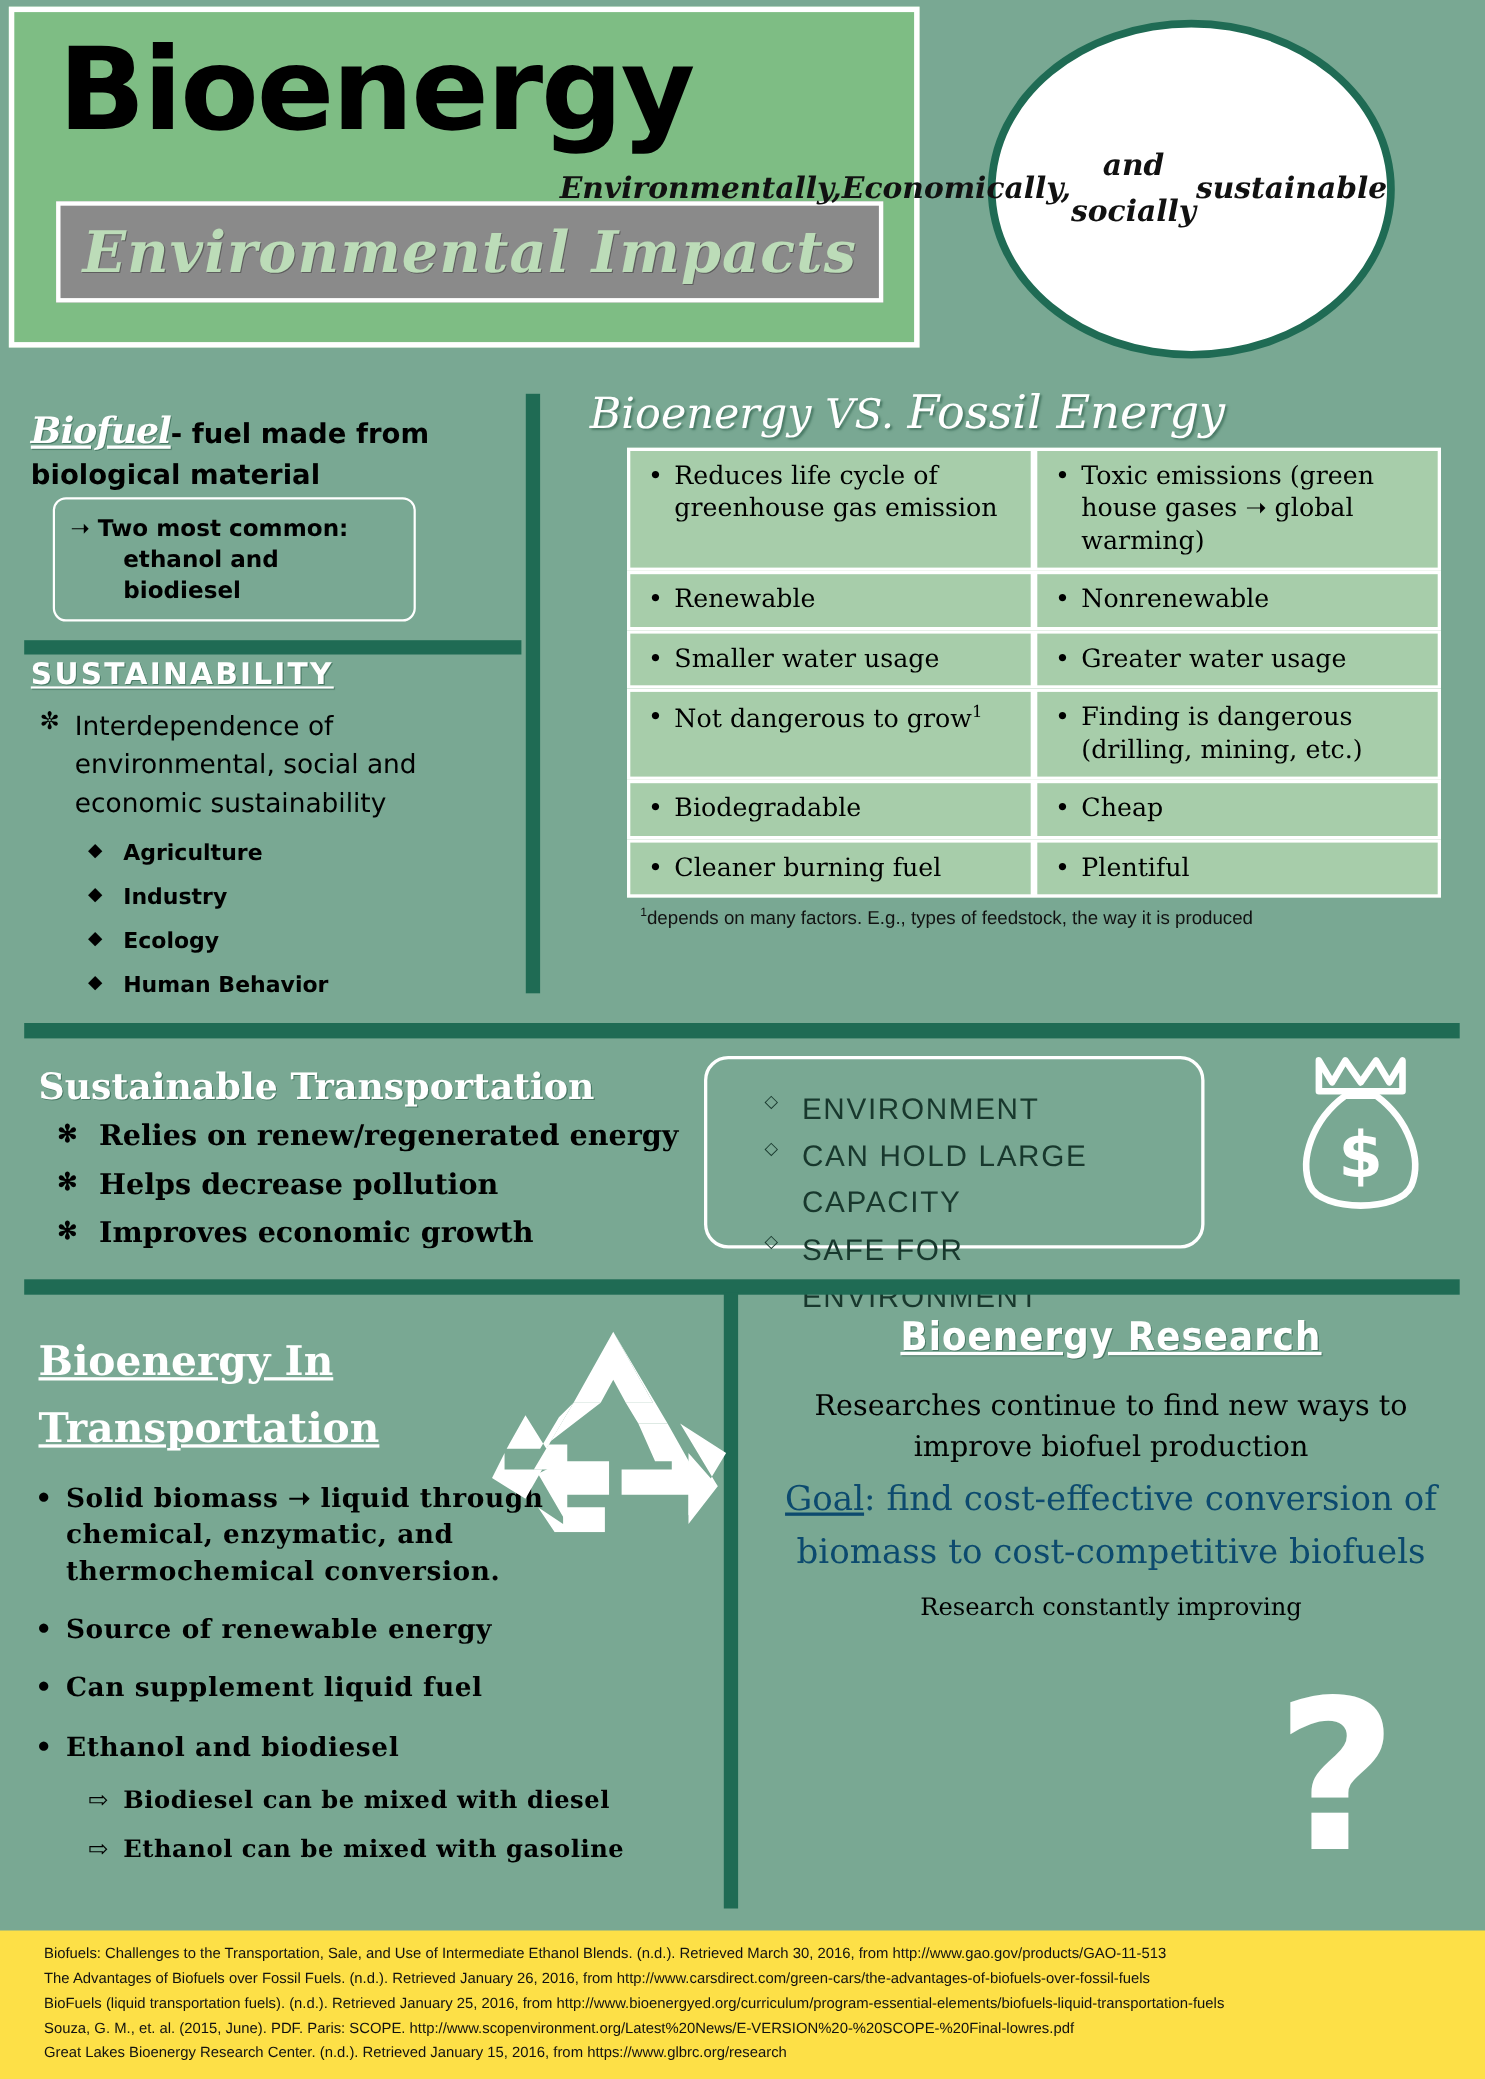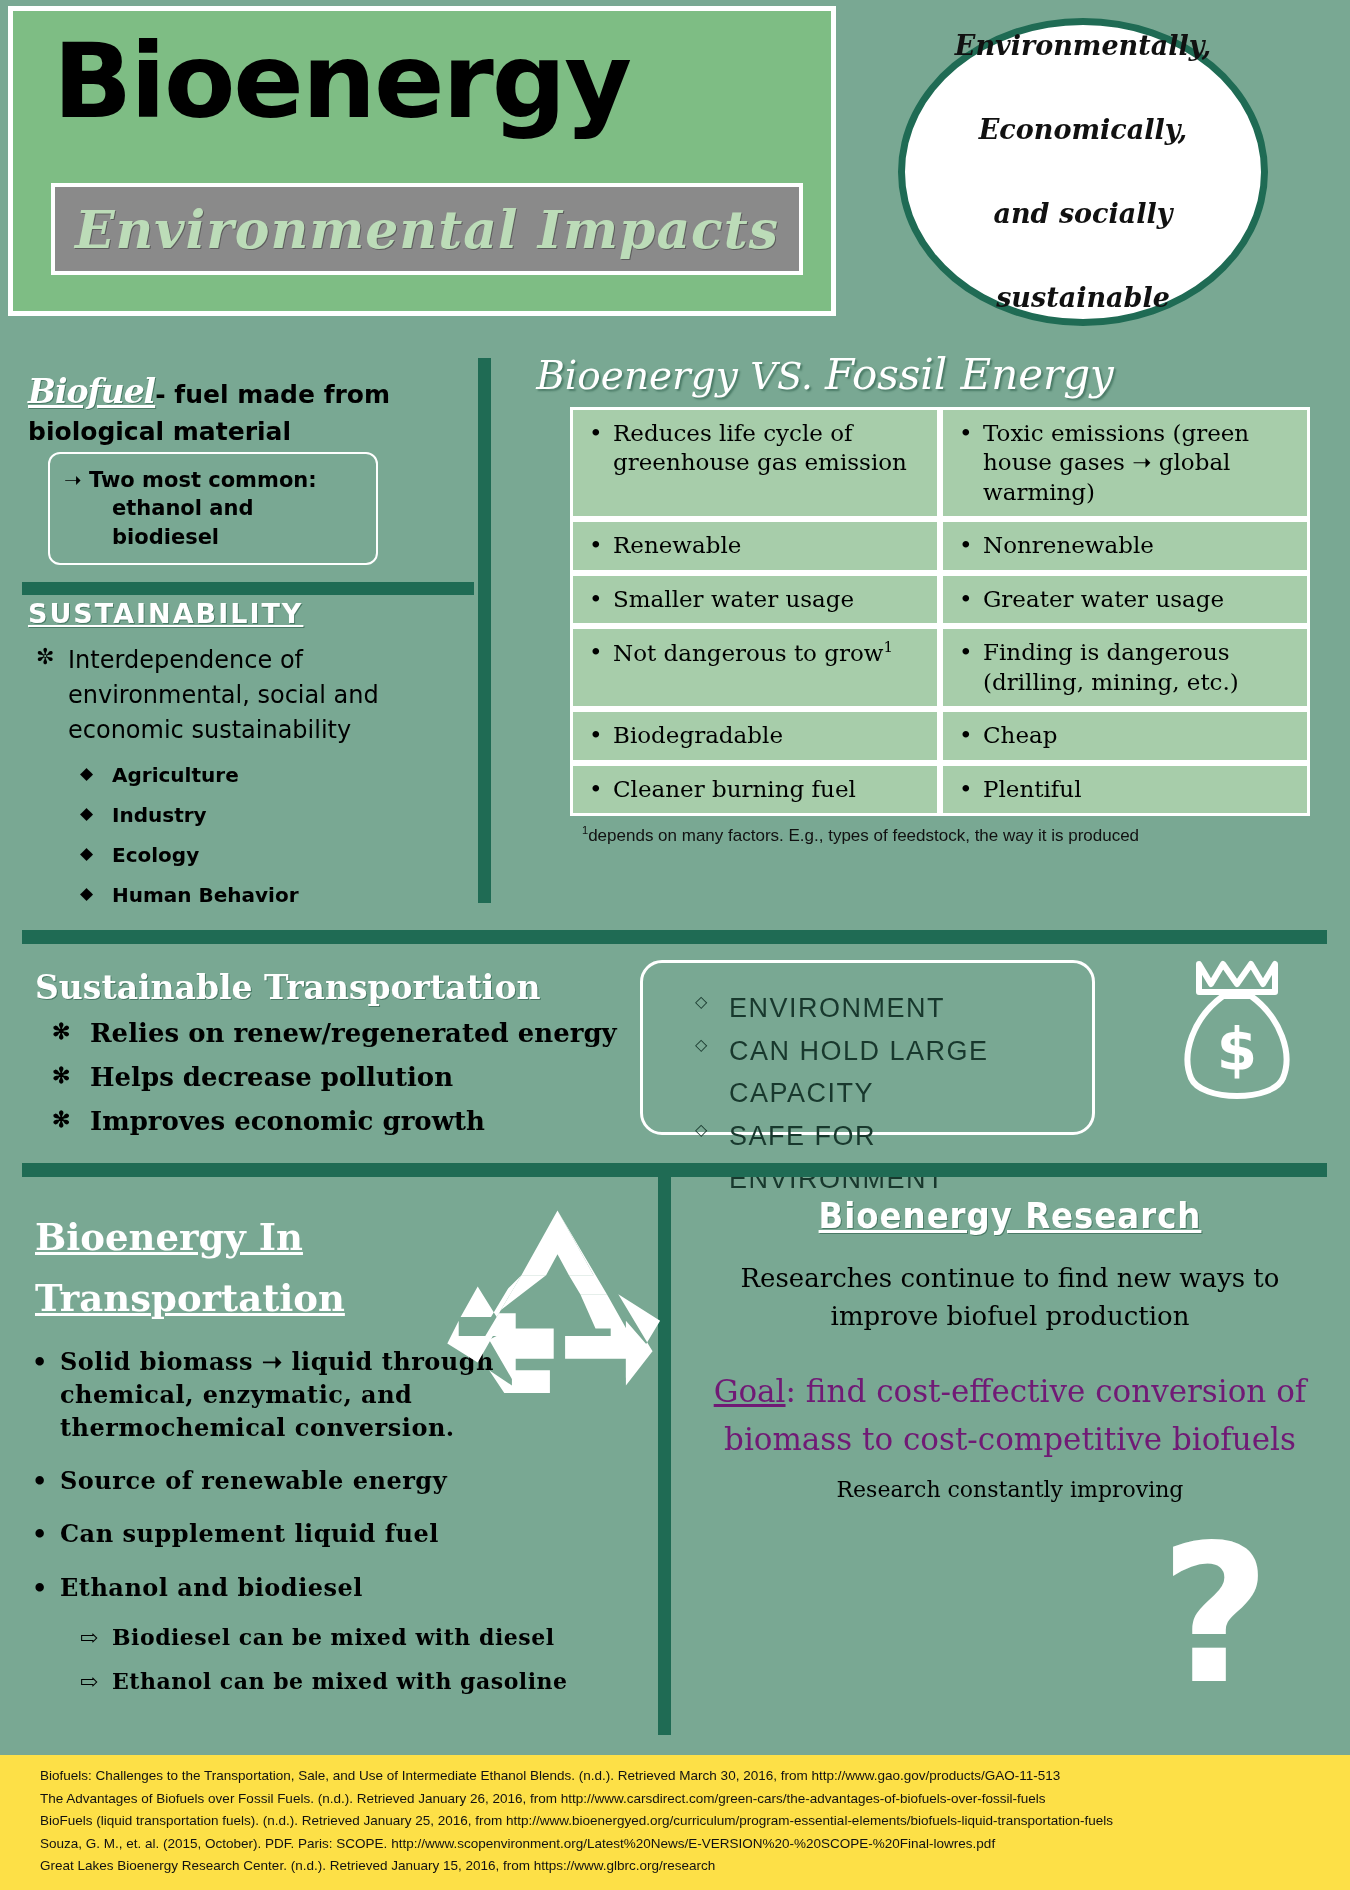--- a/index.html
+++ b/index.html
@@ -29,22 +29,22 @@
     display:flex;align-items:center;justify-content:center;
   }
   .subtitle-text{
     font-family:"DejaVu Serif",serif;font-style:italic;font-weight:bold;
     font-size:52px;color:#bcdcb8;letter-spacing:1px;
     text-shadow:1px 1px 0 #5e5e5e;
   }
   .tagline-circle{
     position:absolute;left:898px;top:18px;width:370px;height:308px;
     border-radius:50%;background:#ffffff;border:7px solid #1f6b54;
-    box-sizing:border-box;display:flex;flex-direction:column;
-    align-items:center;justify-content:space-between;
+    box-sizing:border-box;display:flex;flex-direction:row;
+    align-items:center;justify-content:flex-end;
   }
   .tagline-line{
     font-family:"DejaVu Serif",serif;font-style:italic;font-weight:bold;
     font-size:27px;color:#111;line-height:1.55;text-align:center;
   }
 
   
   .band1{position:absolute;left:0;top:330px;width:1229px;height:600px;}
   .vsep{position:absolute;background:#1f6b54;}
 
@@ -162,22 +162,22 @@
   .research-title{
     font-family:"DejaVu Sans",sans-serif;font-weight:bold;font-size:36px;
     color:#ffffff;letter-spacing:1px;text-decoration:underline;
     text-shadow:1px 1px 0 #4a7a66;font-stretch:condensed;
   }
   .research-p{
     font-family:"DejaVu Serif",serif;font-size:26px;color:#000;
     line-height:1.45;margin-top:24px;
   }
   .research-goal{
-    font-family:"DejaVu Serif",serif;font-size:31px;color:#701a75;
-    line-height:1.55;margin-top:32px;
+    font-family:"DejaVu Serif",serif;font-size:31px;color:#0c4a6e;
+    line-height:1.55;margin-top:4px;
   }
   .research-goal u{text-decoration:underline;}
   .research-note{
     font-family:"DejaVu Serif",serif;font-size:22px;color:#000;margin-top:14px;
   }
   .qmark{
     position:absolute;left:1160px;top:365px;
     font-family:"DejaVu Sans",sans-serif;font-weight:bold;font-size:190px;
     color:#ffffff;line-height:0.8;
   }
@@ -343,18 +343,18 @@
     </div>
 
     <div class="qmark">?</div>
   </div>
 
   <div class="footer">
     <div id="refs" style="padding-top:14px;">
         <div class="ref">Biofuels: Challenges to the Transportation, Sale, and Use of Intermediate Ethanol Blends. (n.d.). Retrieved March 30, 2016, from http://www.gao.gov/products/GAO-11-513</div>
         <div class="ref">The Advantages of Biofuels over Fossil Fuels. (n.d.). Retrieved January 26, 2016, from http://www.carsdirect.com/green-cars/the-advantages-of-biofuels-over-fossil-fuels</div>
         <div class="ref">BioFuels (liquid transportation fuels). (n.d.). Retrieved January 25, 2016, from http://www.bioenergyed.org/curriculum/program-essential-elements/biofuels-liquid-transportation-fuels</div>
-        <div class="ref">Souza, G. M., et. al. (2015, October). PDF. Paris: SCOPE. http://www.scopenvironment.org/Latest%20News/E-VERSION%20-%20SCOPE-%20Final-lowres.pdf</div>
+        <div class="ref">Souza, G. M., et. al. (2015, June). PDF. Paris: SCOPE. http://www.scopenvironment.org/Latest%20News/E-VERSION%20-%20SCOPE-%20Final-lowres.pdf</div>
         <div class="ref">Great Lakes Bioenergy Research Center. (n.d.). Retrieved January 15, 2016, from https://www.glbrc.org/research</div>
       </div>
   </div>
 
 </div>
 
 </body></html>

